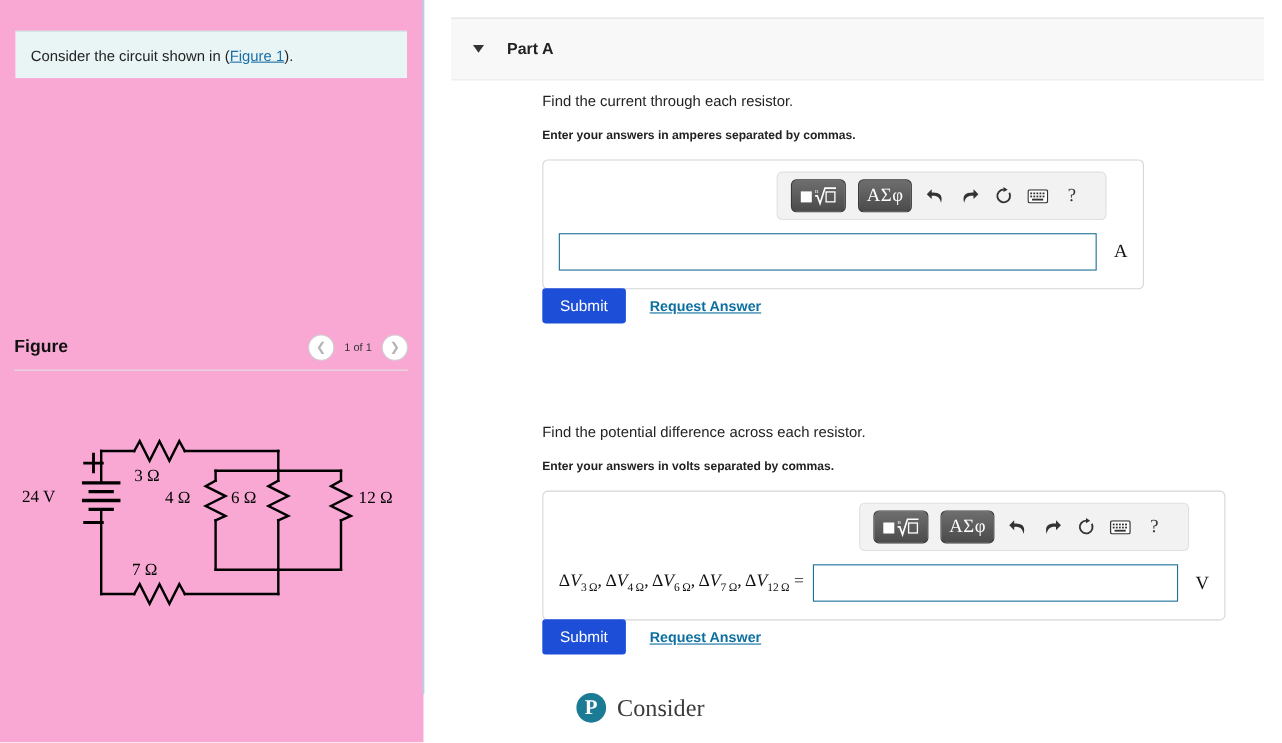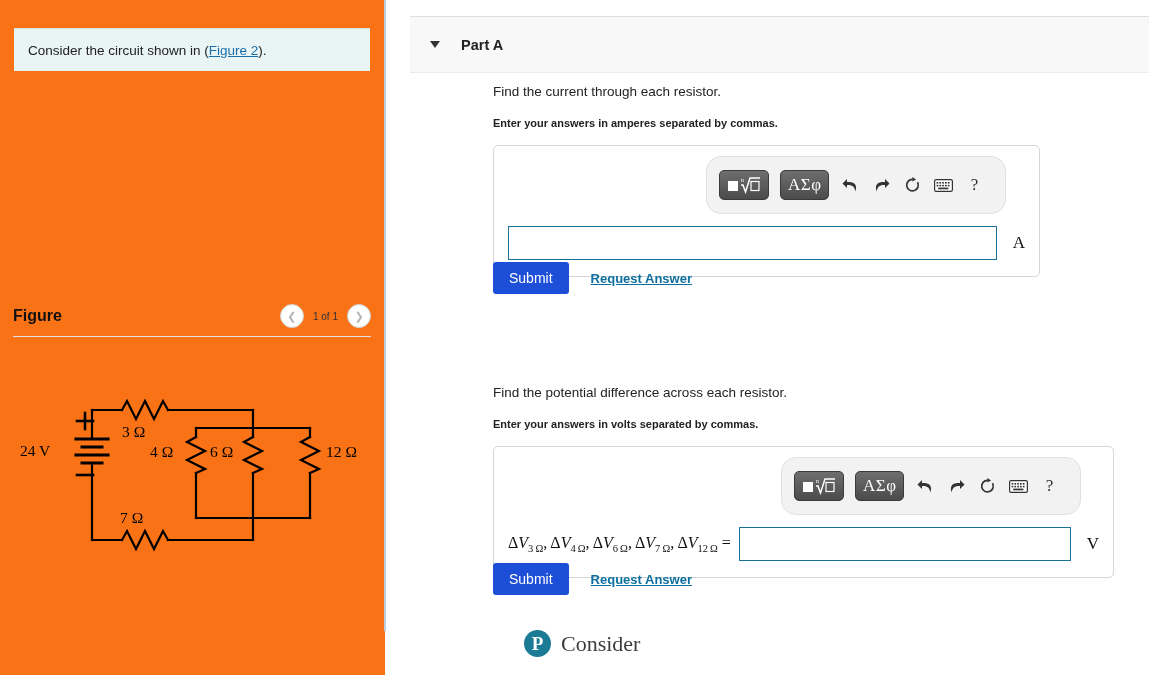--- a/index.html
+++ b/index.html
@@ -20,21 +20,21 @@
   .page {
     position: relative;
     width: 1165px;
     height: 675px;
   }
   .left-pane {
     position: absolute;
     left: 0; top: 0;
     width: 385px;
     height: 675px;
-    background: #f97316;
+    background: #f9a8d4;
   }
   .pane-divider {
     position: absolute;
     left: 384px;
     top: 0;
     width: 2px;
     height: 631px;
     background: #b8cfe0;
   }
   .right-pane {
@@ -168,22 +168,22 @@
     box-sizing: border-box;
     border: 1px solid #d6d6d6;
     border-radius: 5px;
     background: #fff;
     padding: 10px 14px 16px 14px;
     position: relative;
   }
   .toolbar {
     background: #f2f2f2;
     border: 1px solid #e0e0e0;
-    border-radius: 15px;
-    height: 58px;
+    border-radius: 5px;
+    height: 44px;
     display: flex;
     align-items: center;
     padding: 0 12px;
     gap: 11px;
     width: 300px;
     box-sizing: border-box;
   }
   .tb-btn {
     background: linear-gradient(#6e6e6e, #4b4b4b);
     border: 1px solid #3a3a3a;
@@ -306,21 +306,21 @@
 </style>
 </head>
 <body>
 
 <div class="page">
 
   <div class="left-pane">
 
     <div class="prompt-banner">
       <span>Consider the circuit shown in (</span>
-        <span class="lnk">Figure 2</span>
+        <span class="lnk">Figure 1</span>
         <span>).</span>
     </div>
 
     <div class="figure-header">
       <span class="figure-title">Figure</span>
       <div class="figure-nav">
         <span class="nav-circle">❮</span>
         <span class="figure-count">1 of 1</span>
         <span class="nav-circle">❯</span>
       </div>

